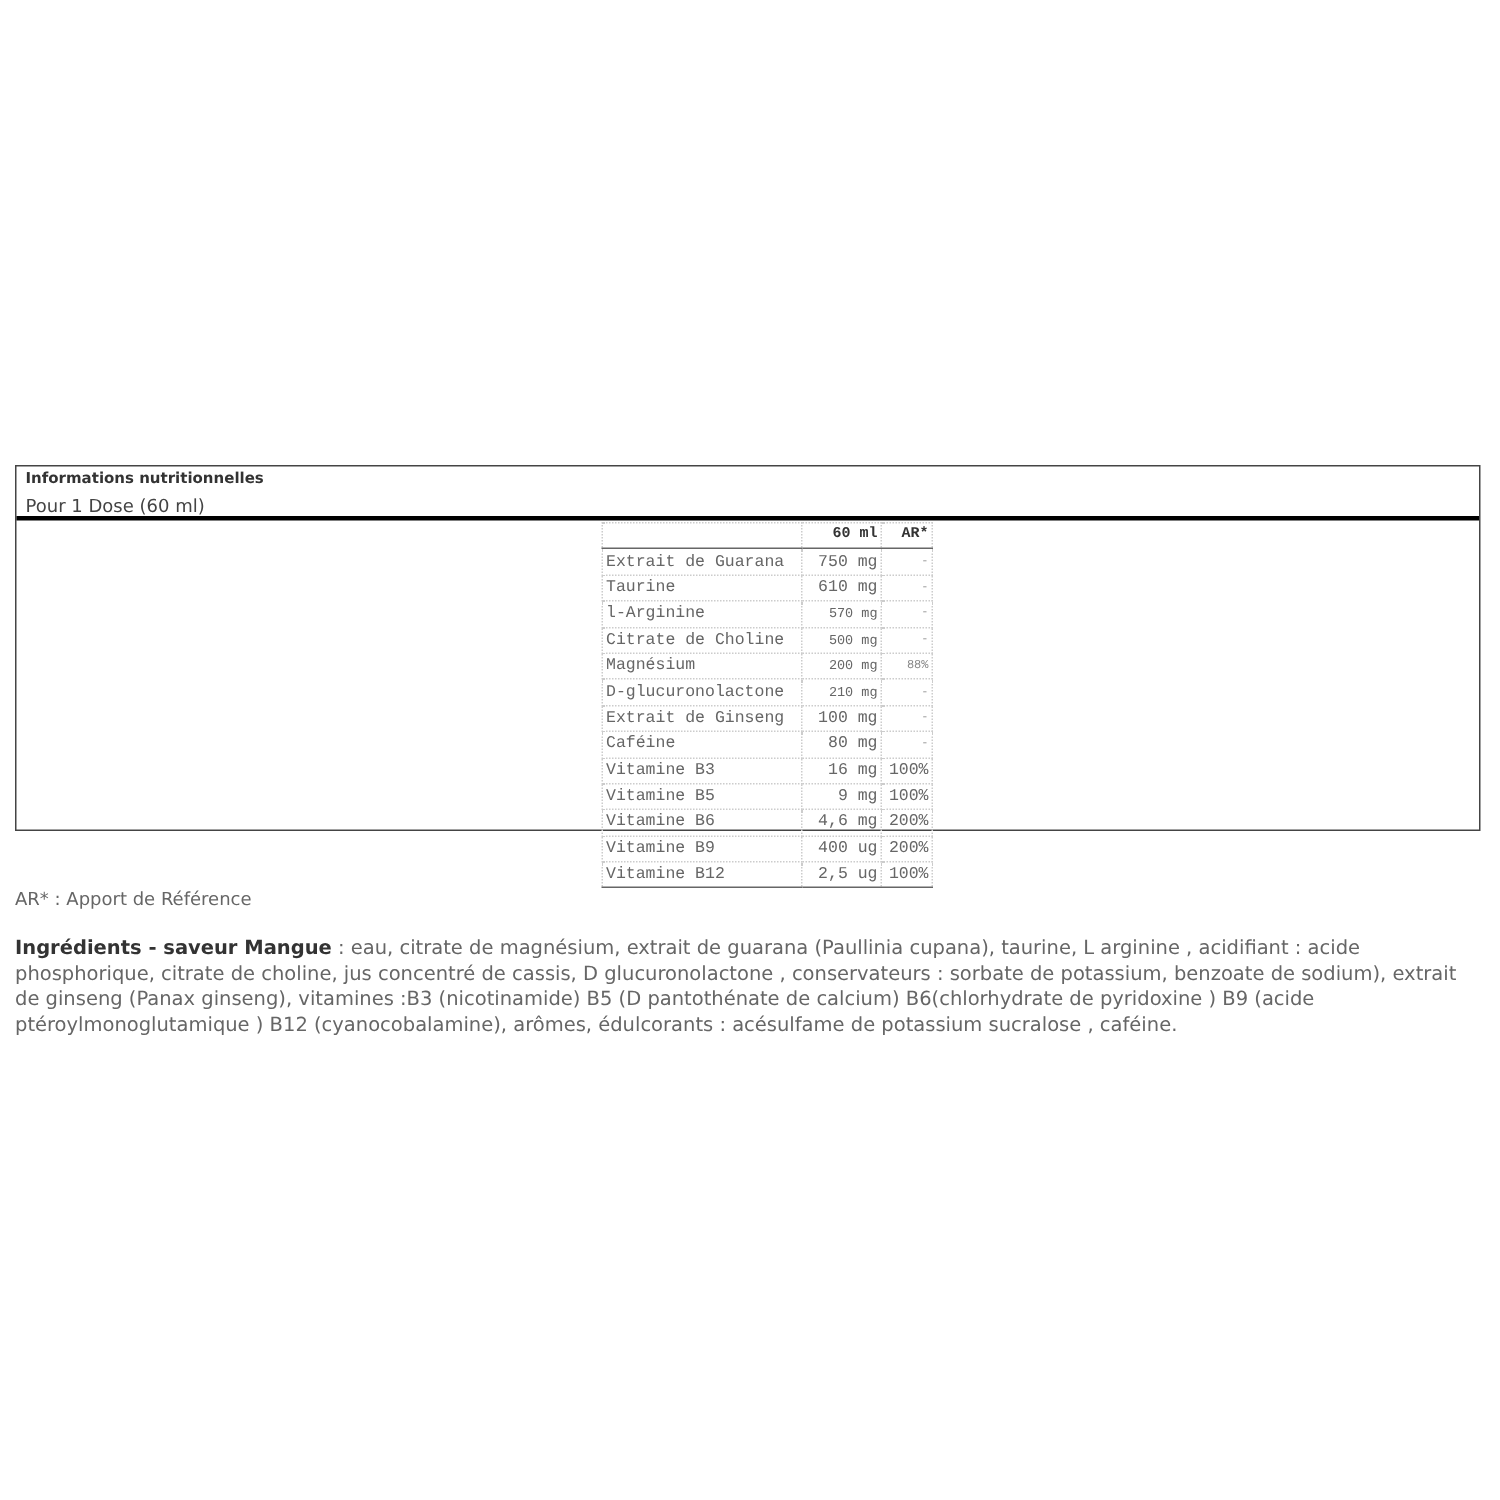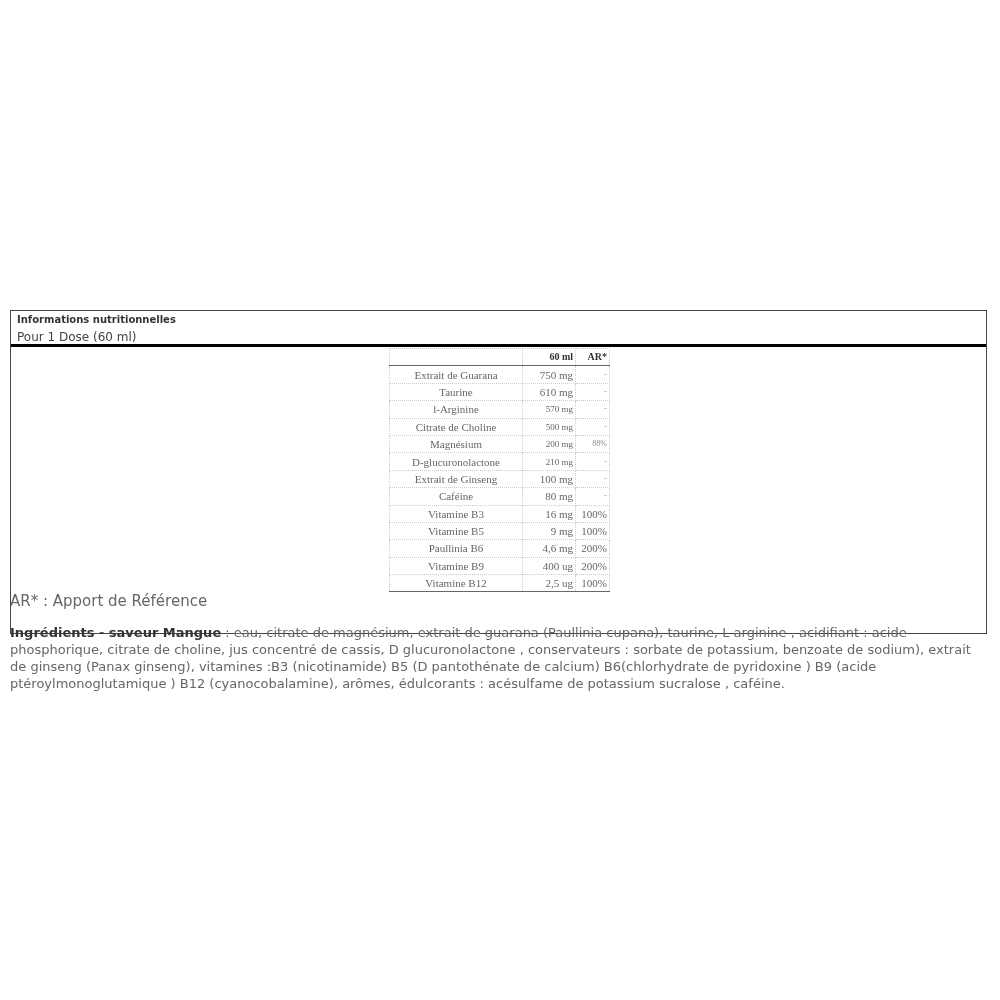--- a/index.html
+++ b/index.html
@@ -1,58 +1,58 @@
 <!DOCTYPE html>
 <html><head>
   <meta charset="utf-8">
   <style>
     html, body { margin: 0; padding: 0; background: #ffffff; }
     body {
       width: 1000px; height: 1000px; position: relative; overflow: hidden;
       font-family: "DejaVu Sans", sans-serif; color: #555;
     }
     .nutri-box {
-      position: absolute; left: 10px; top: 310px; width: 977px; height: 324px;
+      position: absolute; left: 10px; top: 310px; width: 977px; height: 244px;
       border: 1px solid #444; box-sizing: border-box; background: #fff; padding-left: 32px;
     }
     .nutri-title {
       position: absolute; left: 6px; top: 3px;
       font-family: "DejaVu Sans", sans-serif; font-weight: bold;
       font-size: 10px; color: #333;
     }
     .nutri-sub {
       position: absolute; left: 6px; top: 19px;
       font-family: "DejaVu Sans", sans-serif;
       font-size: 12px; color: #444;
     }
     .thick-rule {
       position: absolute; left: 0; right: 0; top: 33px; height: 3px; background: #000;
     }
     table.nutri {
-      position: absolute; left: 378px; top: 37px;
+      position: absolute; left: 390px; top: 37px;
       border-collapse: collapse;
-      font-family: Liberation Serif, serif; font-size: 11px; color: #666;
+      font-family: Liberation Mono, monospace; font-size: 11px; color: #666;
     }
     table.nutri th, table.nutri td {
       border: 1px dotted #ccc; padding: 0 2px; height: 16.4px; line-height: 16px;
       white-space: nowrap;
     }
     table.nutri th {
       font-weight: bold; color: #333; font-size: 10px; text-align: right;
       border-bottom: 1px solid #666;
     }
-    table.nutri td.name { width: 128px; text-align: center; }
+    table.nutri td.name { width: 128px; text-align: left; }
     table.nutri td.qty { width: 48px; text-align: right; }
     table.nutri td.qty.small { font-size: 9px; text-align: right; }
     table.nutri td.ar { width: 29px; text-align: right; }
     table.nutri td.ar.small { font-size: 8px; color: #888; }
     table.nutri td.ar.dash { font-size: 8px; color: #999; }
     table.nutri tr:last-child td { border-bottom: 1px solid #666; }
     .ar-note {
-      position: absolute; left: 10px; top: 592px; font-size: 15px; color: #666;
+      position: absolute; left: 10px; top: 592px; font-size: 12px; color: #666;
     }
     .ingredients {
       position: absolute; left: 10px; top: 624px; width: 975px;
       font-size: 13px; line-height: 17px; color: #666;
     }
     .ingredients b { color: #333; }
   </style>
 </head>
 <body>
 
@@ -114,21 +114,21 @@
         <td class="name">Vitamine B3</td>
         <td class="qty">16 mg</td>
         <td class="ar">100%</td>
       </tr>
       <tr>
         <td class="name">Vitamine B5</td>
         <td class="qty">9 mg</td>
         <td class="ar">100%</td>
       </tr>
       <tr>
-        <td class="name">Paullinia B6</td>
+        <td class="name">Vitamine B6</td>
         <td class="qty">4,6 mg</td>
         <td class="ar">200%</td>
       </tr>
       <tr>
         <td class="name">Vitamine B9</td>
         <td class="qty">400 ug</td>
         <td class="ar">200%</td>
       </tr>
       <tr>
         <td class="name">Vitamine B12</td>

